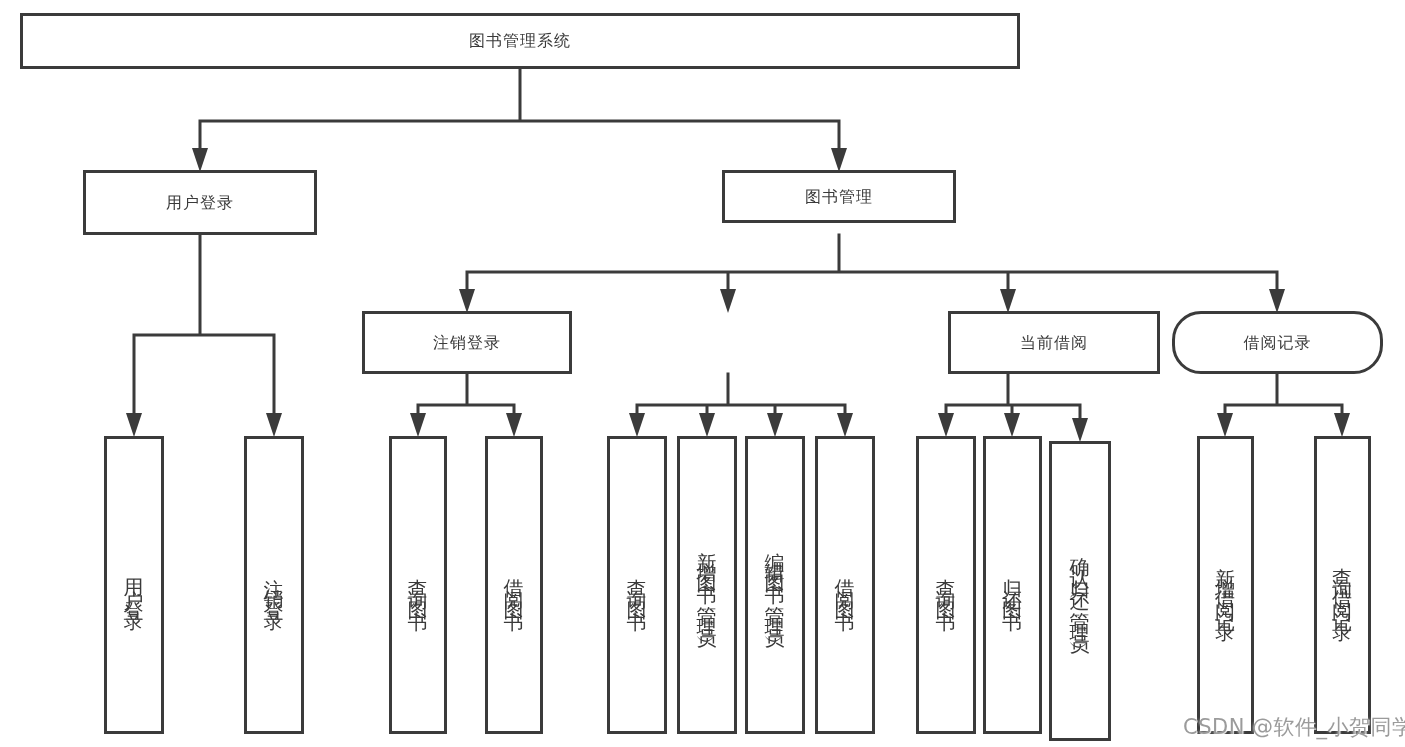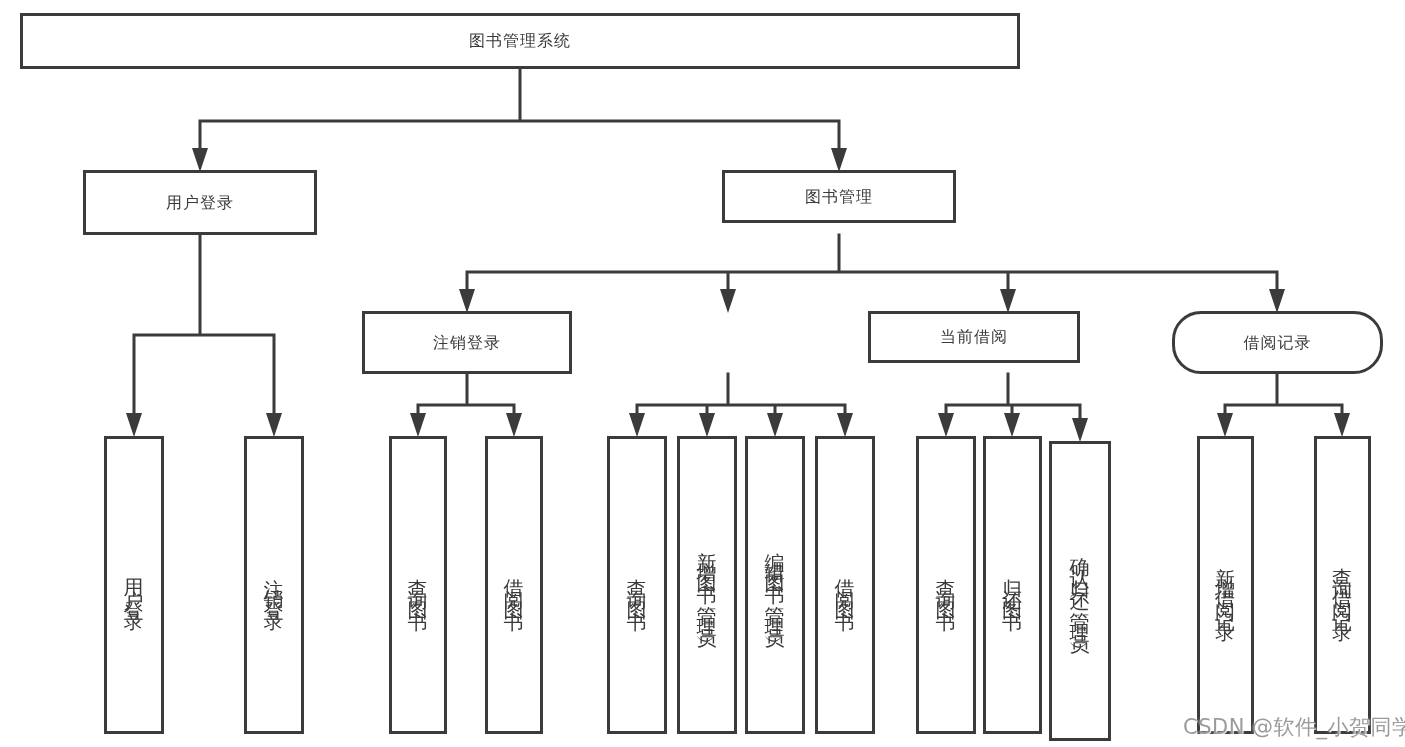--- a/index.html
+++ b/index.html
@@ -104,21 +104,21 @@
   <div class="box" style="left:83px; top:170px; width:234px; height:65px;">
     <span class="hlabel">用户登录</span>
   </div>
   <div class="box" style="left:722px; top:170px; width:234px; height:53px;">
     <span class="hlabel">图书管理</span>
   </div>
 
   <div class="box" style="left:362px; top:311px; width:210px; height:63px;">
     <span class="hlabel">注销登录</span>
   </div>
-  <div class="box" style="left:868px; top:311px; width:212px; height:52px;">
+  <div class="box" style="left:948px; top:311px; width:212px; height:63px;">
     <span class="hlabel">当前借阅</span>
   </div>
   <div class="box" style="left:1172px; top:311px; width:211px; height:63px;border-radius:29px;">
     <span class="hlabel">借阅记录</span>
   </div>
 
   <div class="box" style="left:104px; top:436px; width:60px; height:298px;">
     <span class="vlabel">用户登录</span>
   </div>
   <div class="box" style="left:244px; top:436px; width:60px; height:298px;">

